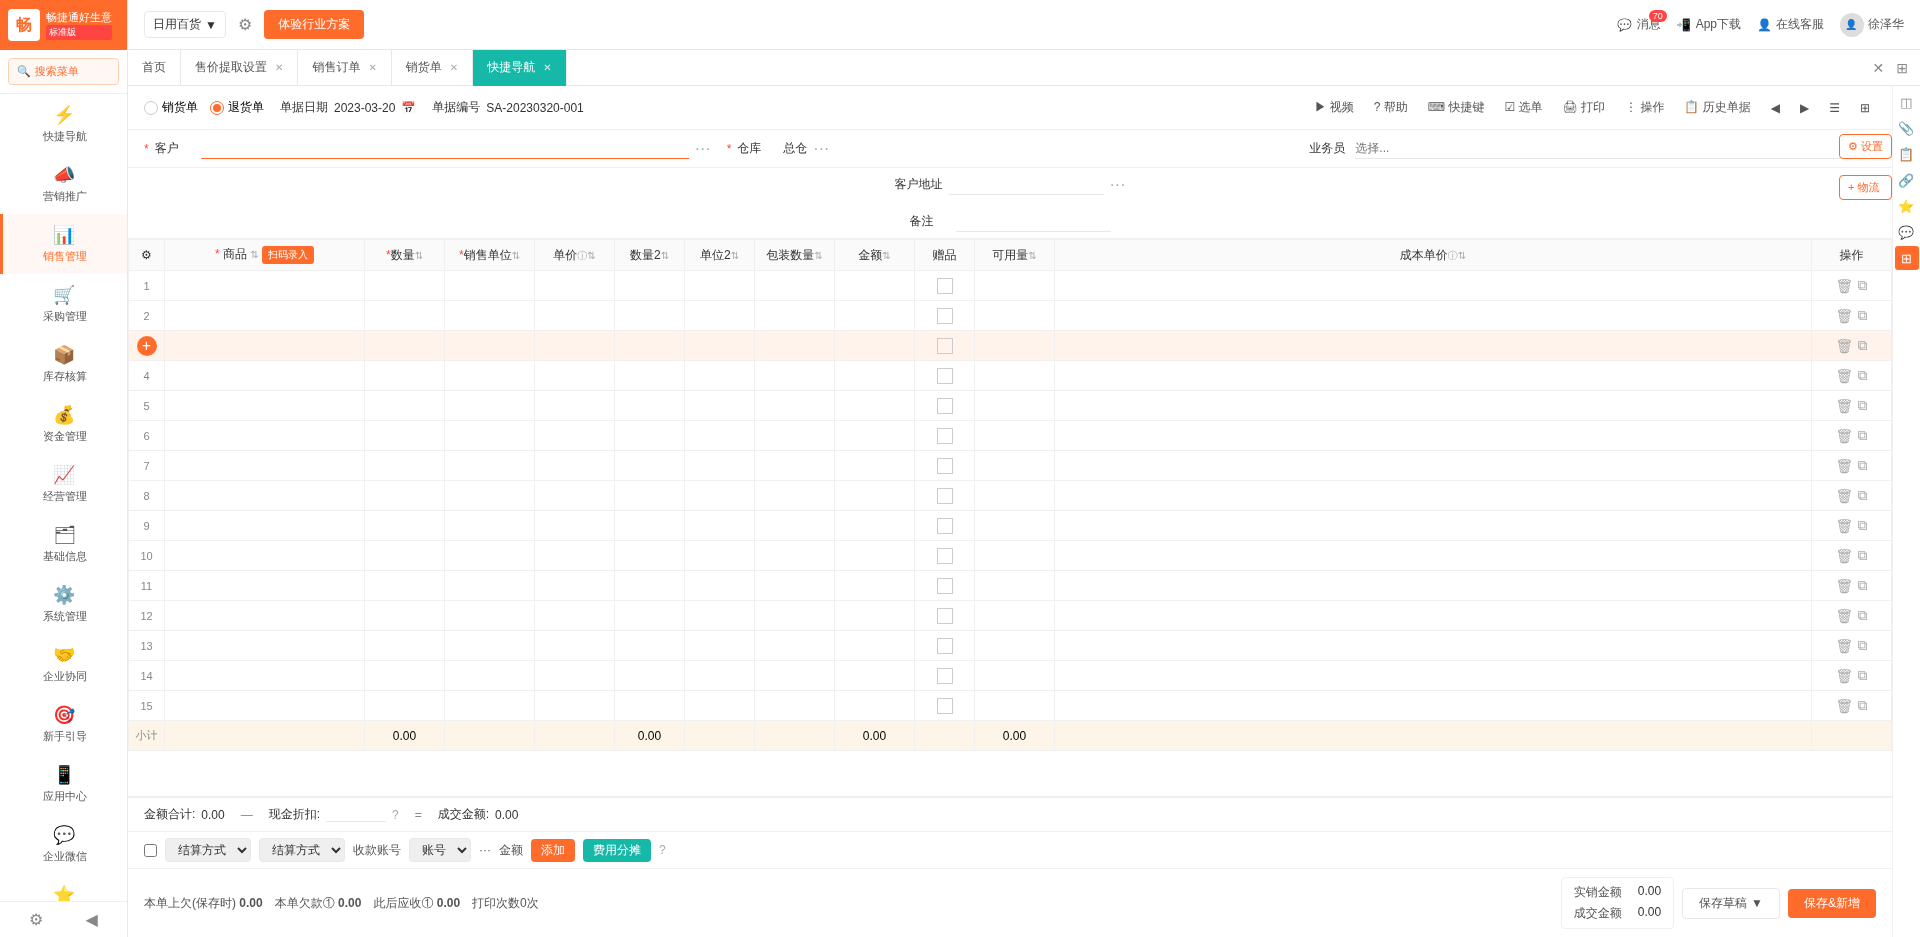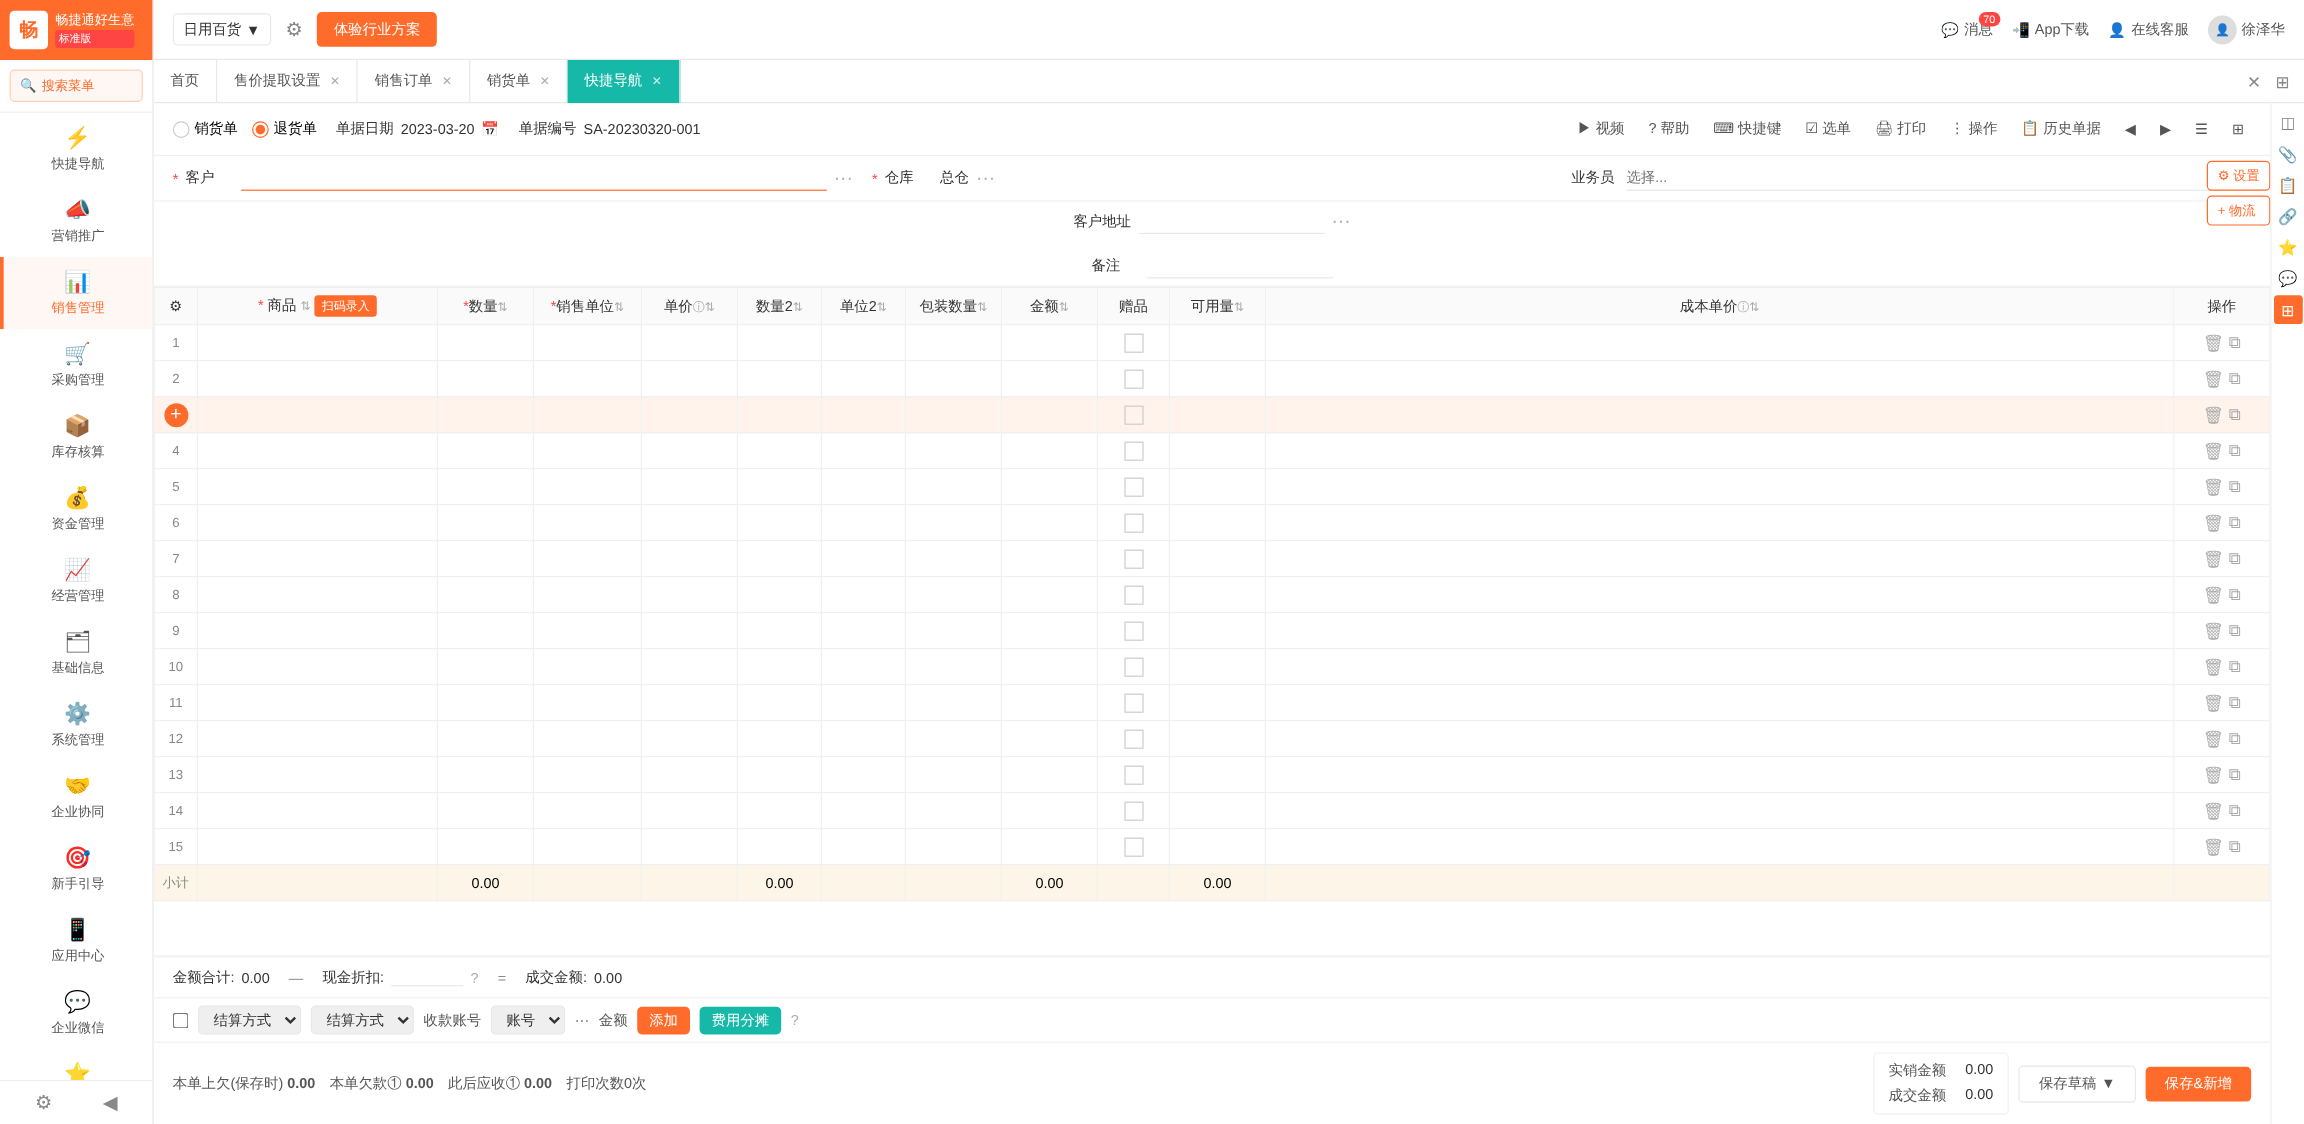--- a/index.html
+++ b/index.html
@@ -707,21 +707,21 @@
           <span style="color:#ff4444;font-size:12px;">*</span>
           <span class="field-label">仓库</span>
           <span style="font-size:12px;color:#333;">总仓</span>
           <span class="field-dots">···</span>
         </div>
         <div class="field-row" style="flex:1;">
           <span class="field-label">业务员</span>
           <input class="field-input" type="text" placeholder="选择..." style="flex: 1 1 0%;">
           <span class="field-dots">···</span>
         </div>
-        <div style="display:flex;flex-direction:column;gap:4px;position:absolute;right:0;top:4px;">
+        <div style="display:flex;flex-direction:column;gap:16px;position:absolute;right:0;top:4px;">
           <button class="side-btn orange">⚙ 设置</button>
           <button class="side-btn orange">+ 物流</button>
         </div>
       </div>
       <div style="padding:6px 16px; border-bottom:1px solid #f0f0f0; display:flex; gap:16px; align-items:center;flex-direction:column;">
         <div class="field-row" style="flex:1;">
           <span class="field-label">客户地址</span>
           <input class="field-input" type="text" style="flex: 1 1 0%;">
           <span class="field-dots">···</span>
         </div>

